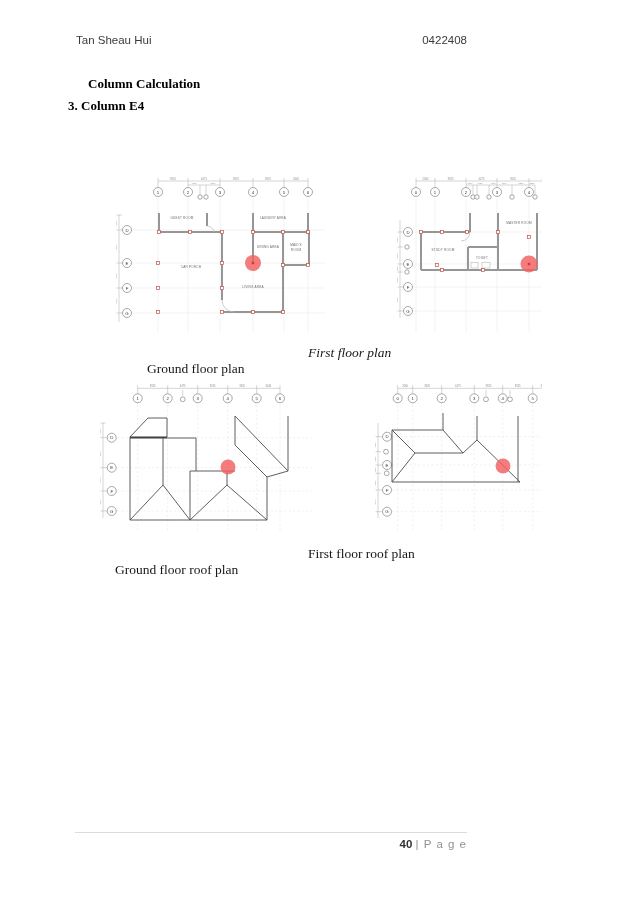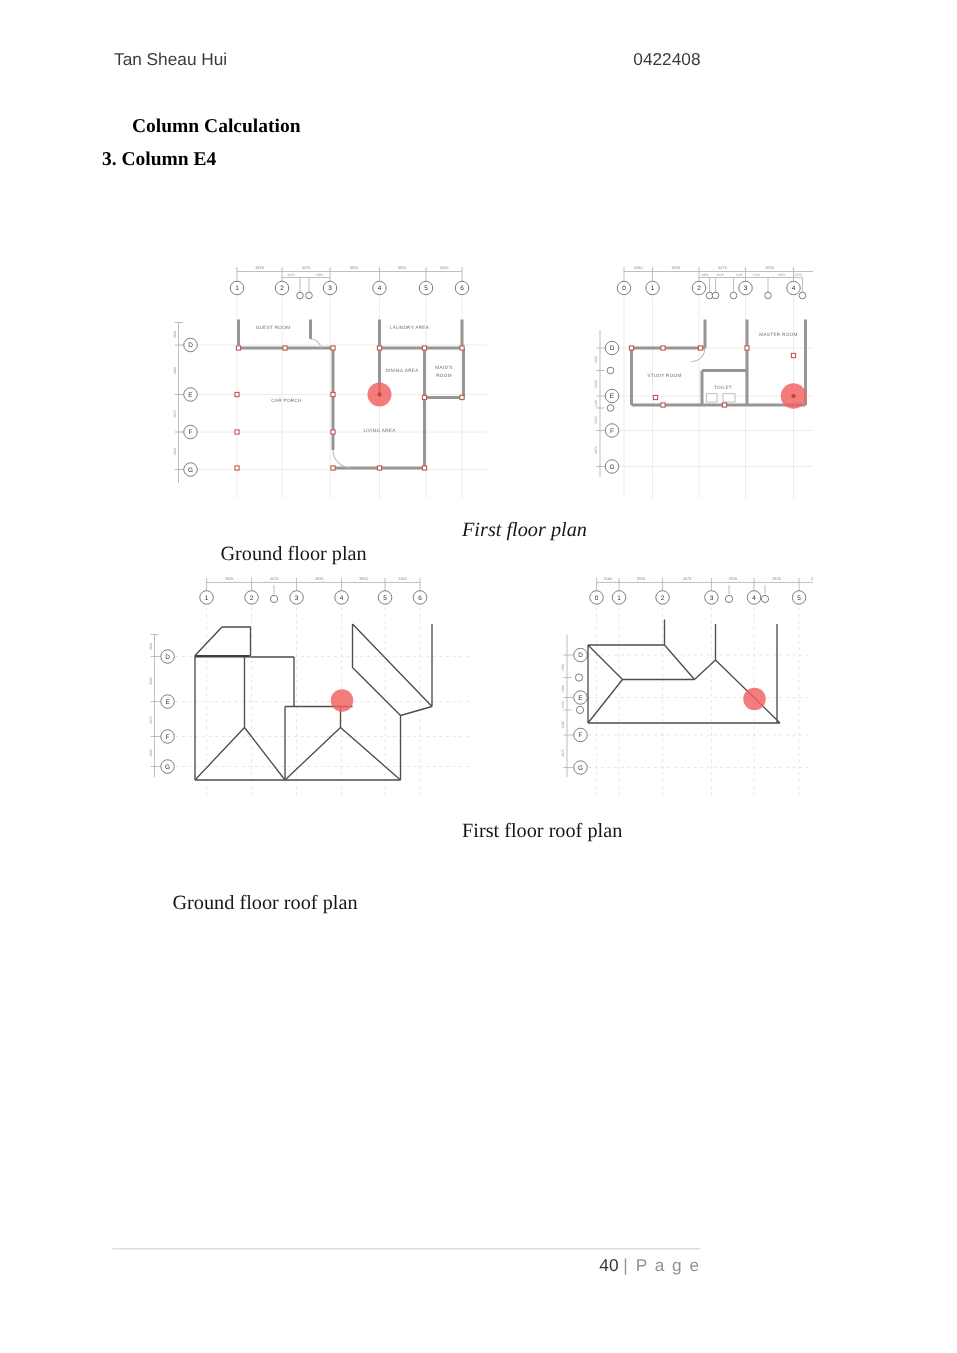--- a/index.html
+++ b/index.html
@@ -8,26 +8,26 @@
   .header-row{position:absolute;top:34px;left:76px;right:75px;display:flex;
               justify-content:space-between;font-family:"Liberation Sans",sans-serif;
               font-size:11.5px;color:#3b3b3b;}
   .doc-title{position:absolute;top:76px;left:76px;font-size:13px;font-weight:bold;color:#000;margin-left:12px;}
   .doc-subtitle{position:absolute;top:98px;left:68px;font-size:13px;font-weight:bold;color:#000;}
   .figure{position:absolute;}
   .figure svg{display:block;}
   .caption{position:absolute;font-size:13.5px;color:#161616;}
   .cap-gf{top:361px;left:115px;margin-left:32px;}
   .cap-ff{top:345px;left:308px;font-style:italic;}
-  .cap-gfr{top:562px;left:115px;margin-top:32px;}
+  .cap-gfr{top:562px;left:115px;}
   .cap-ffr{top:546px;left:308px;}
   .footer-rule{position:absolute;left:75px;right:75px;top:832px;border-top:1px solid #dcdcdc;height:0;}
   .footer-text{position:absolute;top:838px;right:75px;font-family:"Liberation Sans",sans-serif;
                font-size:11.5px;}
-  .footer-text .num{color:#333;}
+  .footer-text .num{color:#333;font-weight:bold;}
   .footer-text .suffix{color:#929292;letter-spacing:1px;}
   
   text{font-family:"Liberation Sans",sans-serif;}
   .bub{fill:#ffffff;stroke:#6f6f6f;stroke-width:0.6;}
   .bubt{font-size:4.3px;fill:#333;text-anchor:middle;}
   .dim{stroke:#a9a9a9;stroke-width:0.5;fill:none;}
   .dimt{font-size:2.6px;fill:#8c8c8c;text-anchor:middle;}
   .dimts{font-size:2.2px;fill:#9a9a9a;text-anchor:middle;}
   .gridf{stroke:#e8ebe8;stroke-width:0.6;}
   .gridd{stroke:#dedede;stroke-width:0.5;stroke-dasharray:2 2.4;}

